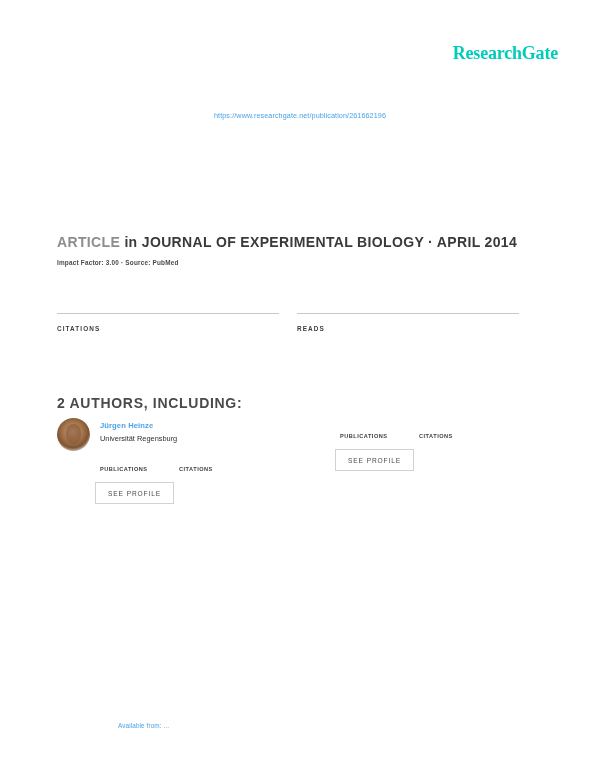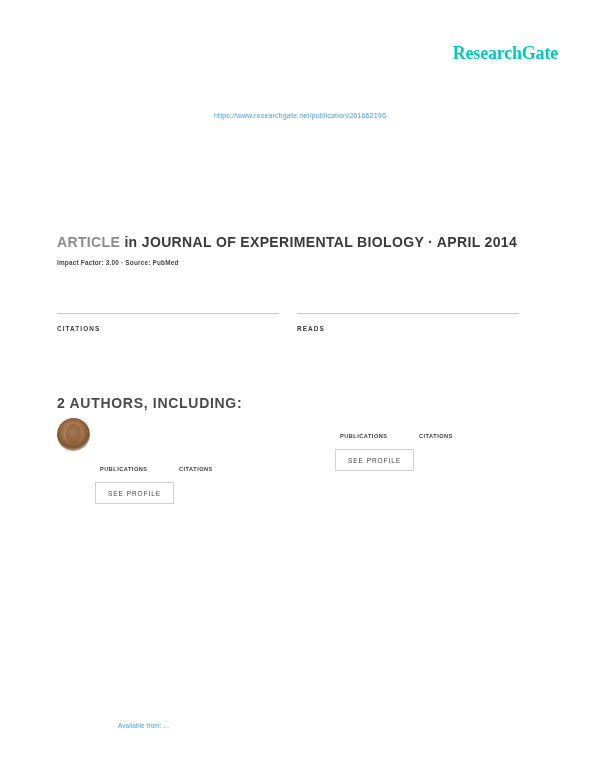--- a/index.html
+++ b/index.html
@@ -318,20 +318,24 @@
     </div>
   </div>
 
   <div class="authors-heading">2 AUTHORS, INCLUDING:</div>
 
   <div class="authors-grid">
 
     <div class="author-card">
       <div class="author-top">
         <div class="avatar photo"></div>
+        <div class="author-info">
+          <a class="author-name" href="#">Jürgen Heinze</a>
+          <div class="author-affil">Universität Regensburg</div>
+        </div>
       </div>
       <div class="author-stats">
         <div class="astat">
           <div class="astat-value"></div>
           <div class="astat-label">PUBLICATIONS</div>
         </div>
         <div class="astat">
           <div class="astat-value"></div>
           <div class="astat-label">CITATIONS</div>
         </div>

